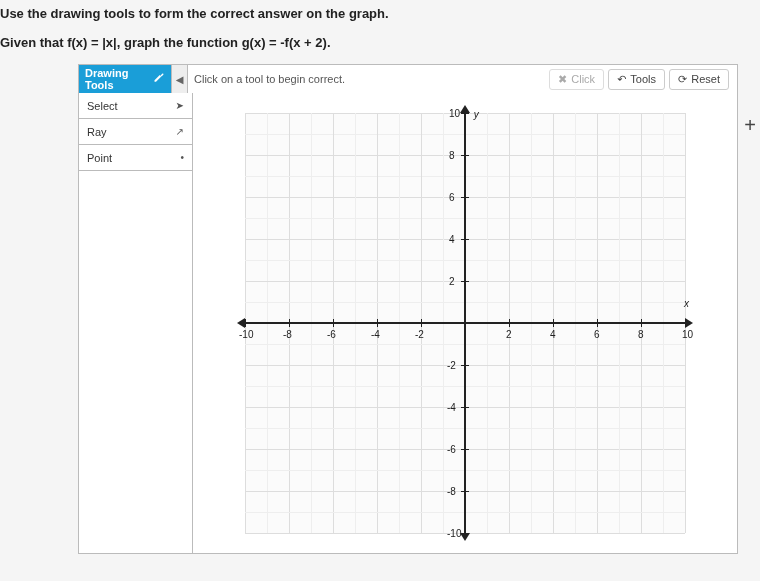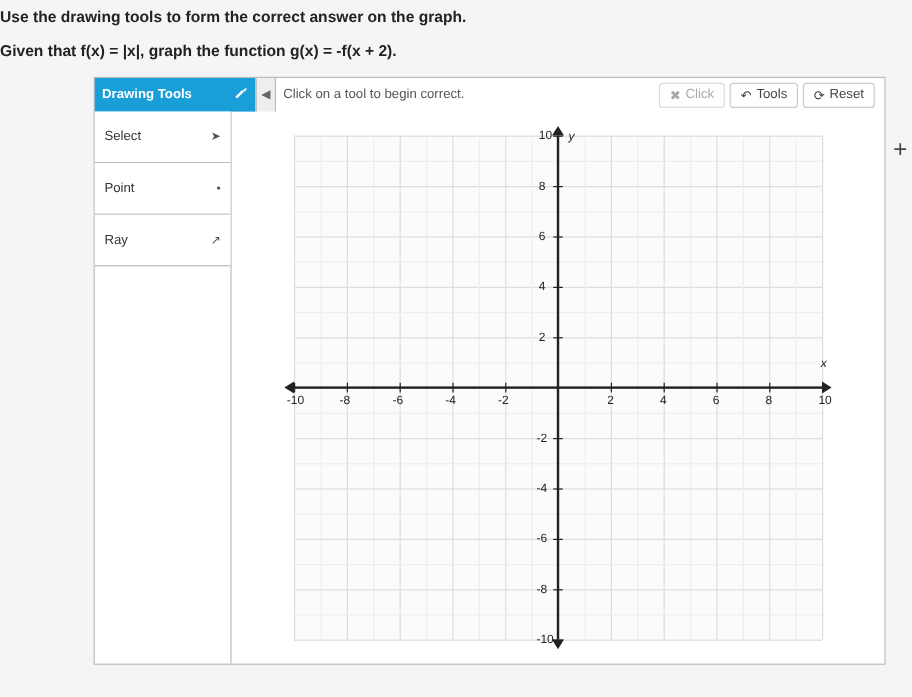--- a/index.html
+++ b/index.html
@@ -2,30 +2,30 @@
 <html><head>
 <meta charset="utf-8">
 <style>
 * { box-sizing: border-box; margin: 0; padding: 0; }
 body { font-family: Arial, sans-serif; background: #f5f5f5; width: 760px; height: 581px; overflow: hidden; position: relative; }
 .instructions { padding: 6px 0 0 0; font-size: 13px; color: #222; }
 .instructions p { margin-bottom: 14px; font-weight: bold; }
 .plus-btn { position: absolute; right: 4px; top: 114px; font-size: 20px; color: #444; cursor: pointer; }
 .container { margin: 6px 0 0 78px; width: 660px; background: #fff; border: 1px solid #bbb; }
 .header-row { display: flex; align-items: stretch; height: 28px; }
-.tools-header { width: 134px; background: #1a9ed8; color: #fff; font-size: 11px; font-weight: bold; display: flex; align-items: center; justify-content: space-between; padding: 0 6px; }
+.tools-header { width: 92px; background: #1a9ed8; color: #fff; font-size: 11px; font-weight: bold; display: flex; align-items: center; justify-content: space-between; padding: 0 6px; }
 .wrench-icon svg { width: 12px; height: 12px; fill: #fff; }
 .arrow-left { width: 16px; background: #eee; border-left: 1px solid #bbb; display: flex; align-items: center; justify-content: center; font-size: 10px; color: #666; }
 .hint-area { flex: 1; display: flex; align-items: center; padding-left: 6px; font-size: 11px; color: #555; border-left: 1px solid #bbb; }
 .action-group { display: flex; align-items: center; gap: 4px; padding-right: 8px; }
 .action-btn { border: 1px solid #ccc; background: #fff; border-radius: 3px; padding: 3px 8px; font-size: 11px; color: #444; display: flex; align-items: center; gap: 4px; cursor: pointer; }
 .action-btn.nolabel { color: #aaa; border-color: #ddd; }
 .body-row { display: flex; }
 .tool-list { width: 114px; border-right: 1px solid #bbb; }
-.tool-item { height: 43px; border-bottom: 1px solid #bbb; display: flex; align-items: center; justify-content: space-between; padding: 0 8px; font-size: 11px; color: #333; cursor: pointer; background: #fff; }
+.tool-item { height: 26px; border-bottom: 1px solid #bbb; display: flex; align-items: center; justify-content: space-between; padding: 0 8px; font-size: 11px; color: #333; cursor: pointer; background: #fff; }
 .tool-icon { font-size: 10px; color: #555; }
 .graph-area { flex: 1; position: relative; height: 460px; display: flex; align-items: center; justify-content: center; }
 .graph-wrap { position: relative; width: 500px; height: 440px; }
 .grid { position: absolute; left: 30px; top: 10px; width: 440px; height: 420px; background: #fbfbfb; }
 .grid-lines { position: absolute; inset: 0; }
 .vline, .hline { position: absolute; background: #ddd; }
 .vline { width: 1px; height: 100%; }
 .hline { height: 1px; width: 100%; }
 .vline.minor, .hline.minor { background: #eee; }
 .axis { position: absolute; background: #222; }
@@ -80,26 +80,26 @@
     </div>
   </div>
 
   <div class="body-row">
     <div class="tool-list">
       <div class="tool-item">
         <span>Select</span>
         <span class="tool-icon">➤</span>
       </div>
       <div class="tool-item">
+        <span>Ray</span>
+        <span class="tool-icon">↗</span>
+      </div>
+      <div class="tool-item">
         <span>Point</span>
         <span class="tool-icon">•</span>
-      </div>
-      <div class="tool-item">
-        <span>Ray</span>
-        <span class="tool-icon">↗</span>
       </div>
     </div>
 
     <div class="graph-area">
       <div class="graph-wrap">
         <div class="grid" id="grid">
           <div class="grid-lines" id="gridlines">
               <div class="vline" style="left: 0px;"></div>
               <div class="hline" style="top: 0px;"></div>
               <div class="vline minor" style="left: 22px;"></div>

